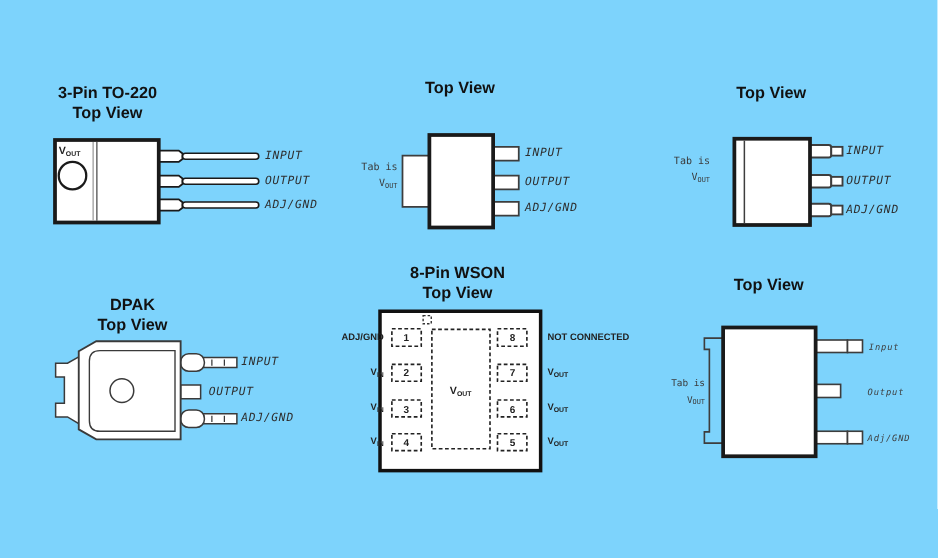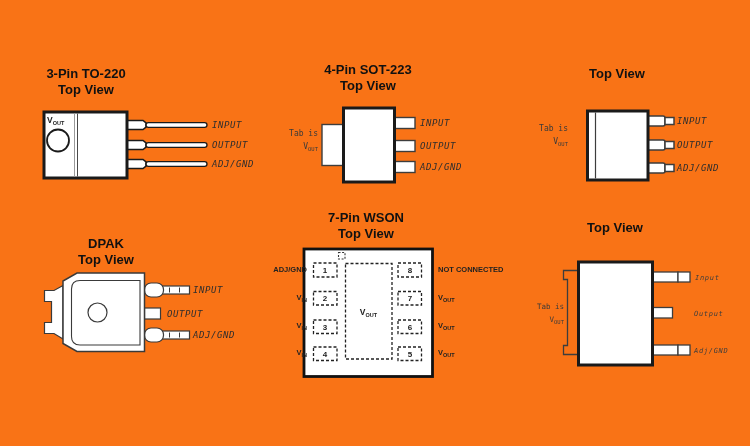--- a/index.html
+++ b/index.html
@@ -1,16 +1,16 @@
 <!DOCTYPE html>
 <html><head>
 <meta charset="utf-8">
 <style>
   html,body{margin:0;padding:0;background:#fff;}
-  .canvas{position:relative;width:750px;height:446px;background:#f97316;overflow:hidden;
+  .canvas{position:relative;width:750px;height:446px;background:#7dd3fc;overflow:hidden;
           font-family:"Liberation Sans",sans-serif;color:#1a1a1a;}
   .canvas svg{position:absolute;left:0;top:0;}
   .title{position:absolute;text-align:center;font-weight:bold;font-size:13px;line-height:16px;color:#111;}
   .pin-label{position:absolute;font-family:"DejaVu Sans Mono",monospace;font-size:9px;line-height:10px;
              letter-spacing:0.6px;color:#2e2e2e;white-space:nowrap;font-style:italic;}
   .pin-label.small{font-size:7px;letter-spacing:0.7px;color:#3d3d3d;}
   .tab-note{position:absolute;font-family:"DejaVu Sans Mono",monospace;font-size:8px;line-height:9px;
             color:#3a3a3a;text-align:right;white-space:nowrap;}
   .tab-note.small{font-size:7.5px;}
   .sub{font-size:5.5px;vertical-align:-1.5px;letter-spacing:0;}
@@ -112,32 +112,31 @@
       <path d="M578,270.5 L563.5,270.5 L563.5,279.5 L567.5,279.5 L567.5,345.5 L563.5,345.5 L563.5,354.5 L578,354.5" fill="none" stroke="#3d3d3d" stroke-width="1.3"></path>
       <rect x="578.5" y="262" width="74" height="103" stroke="#1a1a1a" stroke-width="3"></rect>
     </g>
   </svg>
 
   <div class="title" style="left:30px;top:66px;width:112px;">
     <div>3-Pin TO-220</div>
     <div>Top View</div>
   </div>
   <div class="title" style="left:306px;top:62px;width:124px;">
-    <div>4-Pin SOT-223</div>
     <div>Top View</div>
   </div>
   <div class="title" style="left:555px;top:66px;width:124px;">
     <div>Top View</div>
   </div>
   <div class="title" style="left:50px;top:236px;width:112px;">
     <div>DPAK</div>
     <div>Top View</div>
   </div>
   <div class="title" style="left:304px;top:210px;width:124px;">
-    <div>7-Pin WSON</div>
+    <div>8-Pin WSON</div>
     <div>Top View</div>
   </div>
   <div class="title" style="left:553px;top:220px;width:124px;">
     <div>Top View</div>
   </div>
 
   <span class="pad-text" style="left:47px;top:115px;"><span>V</span><span class="sub">OUT</span></span>
   <span class="pin-label" style="left:212px;top:120px;">INPUT</span>
   <span class="pin-label" style="left:212px;top:140px;">OUTPUT</span>
   <span class="pin-label" style="left:212px;top:159px;">ADJ/GND</span>

